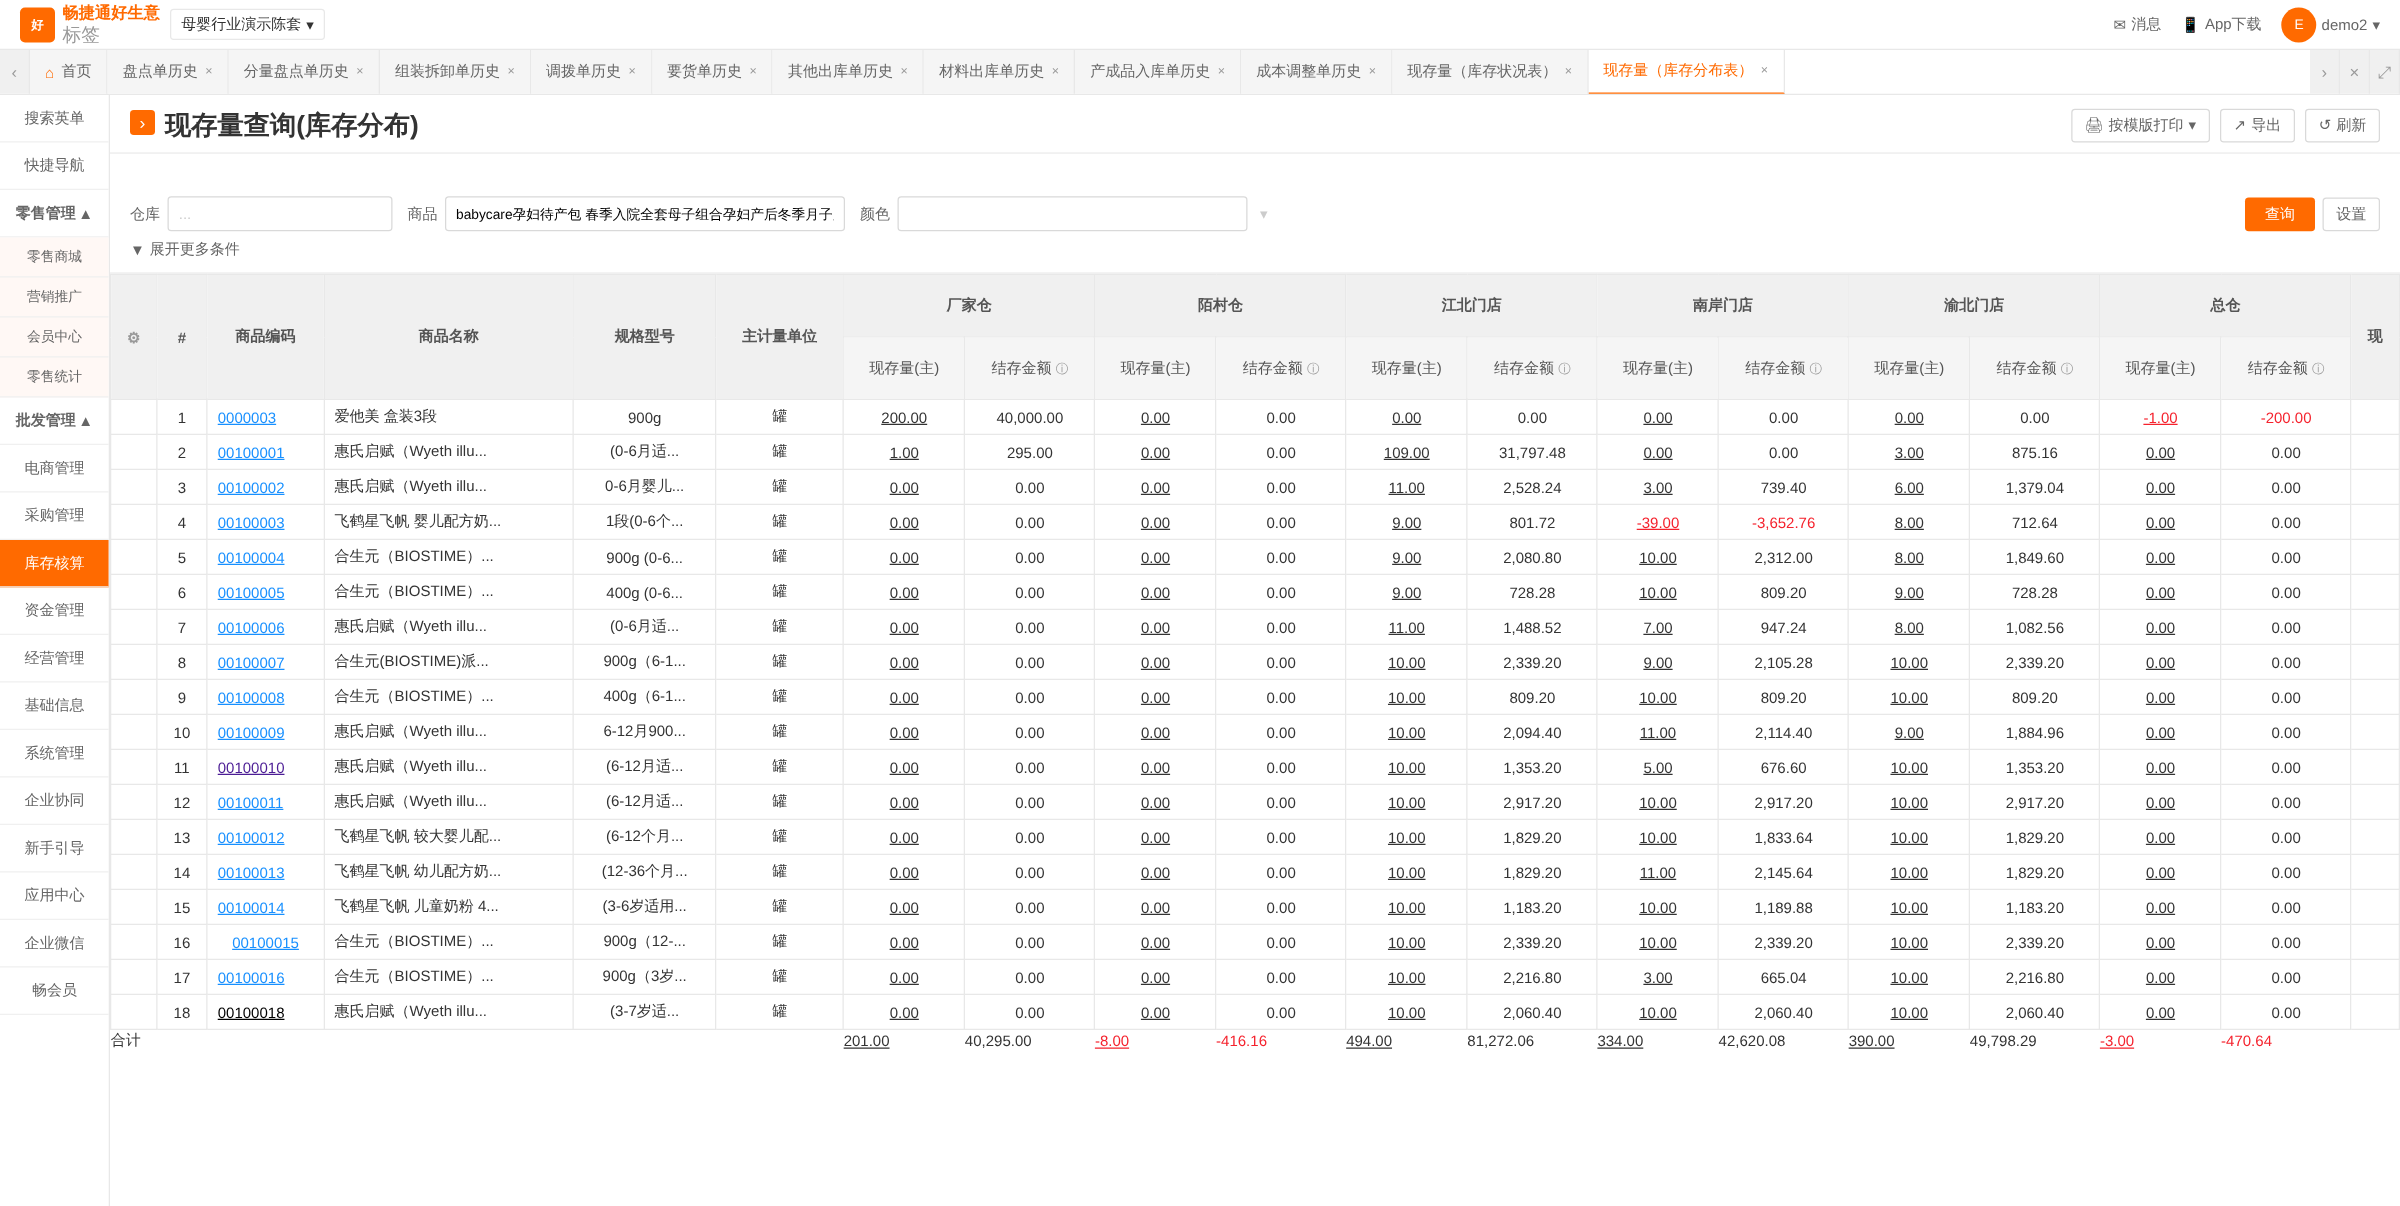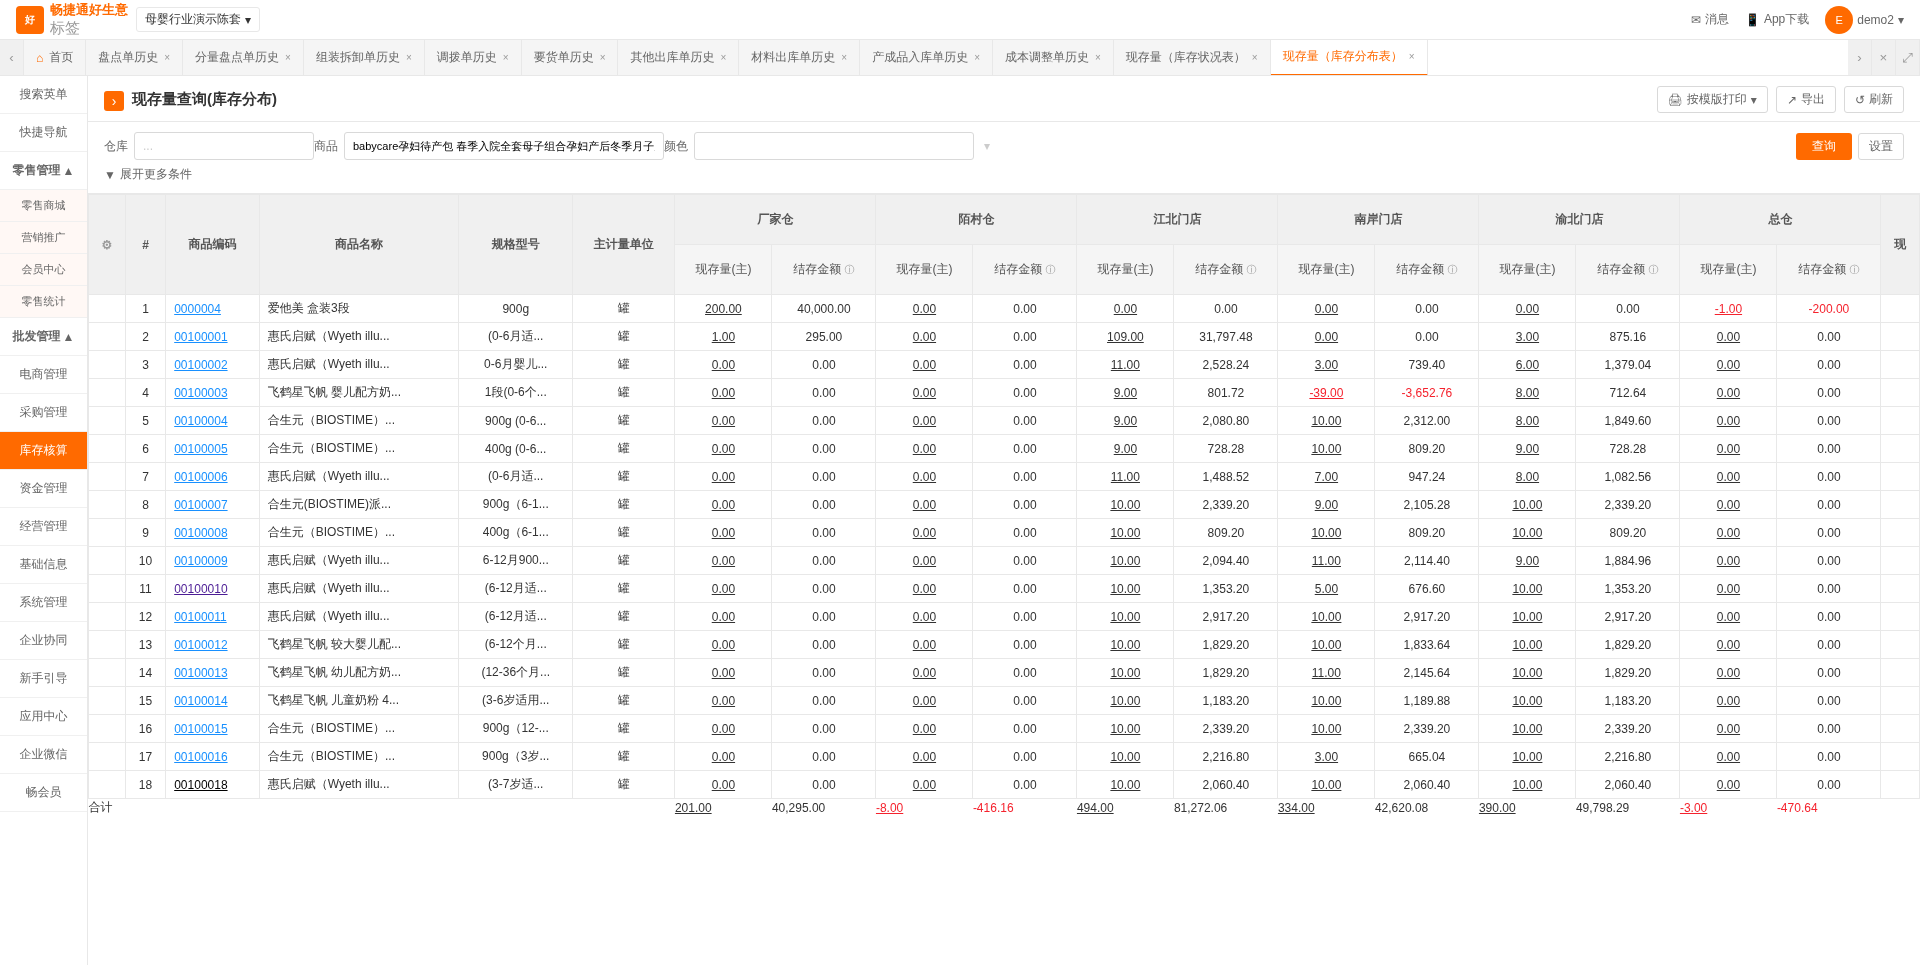--- a/index.html
+++ b/index.html
@@ -31,29 +31,29 @@
     .sidebar-item.active { background: #ff6a00; color: #fff; }
     .sidebar-item.has-arrow { display: flex; align-items: center; justify-content: center; gap: 2px; font-weight: bold; }
     .sidebar-sub { background: #fff8f5; }
     .sidebar-sub .sidebar-item { font-size: 11px; padding: 8px 4px; }
     
     
     .content-area { flex: 1; display: flex; flex-direction: column; overflow: hidden; }
     
     
     .page-header { background: #fff; padding: 10px 16px 8px; border-bottom: 1px solid #e8e8e8; display: flex; align-items: center; justify-content: space-between; }
-    .page-title { font-size: 15px; font-weight: bold; color: #333; }
+    .page-title { font-size: 21px; font-weight: bold; color: #333; }
     .page-actions { display: flex; align-items: center; gap: 8px; }
     .btn-print { background: none; border: 1px solid #d9d9d9; border-radius: 3px; padding: 4px 10px; cursor: pointer; font-size: 12px; color: #666; display: flex; align-items: center; gap: 4px; }
     .btn-export { background: none; border: 1px solid #d9d9d9; border-radius: 3px; padding: 4px 10px; cursor: pointer; font-size: 12px; color: #666; display: flex; align-items: center; gap: 4px; }
     .btn-refresh { background: none; border: 1px solid #d9d9d9; border-radius: 3px; padding: 4px 10px; cursor: pointer; font-size: 12px; color: #666; display: flex; align-items: center; gap: 4px; }
     
     
     .search-area { background: #fff; padding: 10px 16px; border-bottom: 1px solid #e8e8e8; }
-    .search-row { display: flex; align-items: center; flex-wrap: wrap; }
+    .search-row { display: flex; align-items: center; gap: 12px; flex-wrap: wrap; margin-top: 24px; }
     .search-field { display: flex; align-items: center; gap: 6px; }
     .search-label { color: #666; font-size: 12px; white-space: nowrap; }
     .search-input { border: 1px solid #d9d9d9; border-radius: 3px; padding: 4px 8px; font-size: 12px; height: 28px; }
     .search-input-wide { width: 320px; }
     .search-input-medium { width: 180px; }
     .search-expand { display: flex; align-items: center; gap: 4px; color: #666; cursor: pointer; font-size: 12px; margin: 6px 0 0 0; }
     .btn-query { background: #ff6a00; border: none; border-radius: 3px; padding: 5px 16px; cursor: pointer; font-size: 12px; color: #fff; }
     .btn-setting { background: none; border: 1px solid #d9d9d9; border-radius: 3px; padding: 4px 10px; cursor: pointer; font-size: 12px; color: #666; }
     .expand-btn { background: #ff6a00; border: none; border-radius: 3px; width: 20px; height: 20px; cursor: pointer; color: #fff; font-size: 14px; display: flex; align-items: center; justify-content: center; flex-shrink: 0; align-self: flex-start; margin-top: 2px; }
 
@@ -273,21 +273,21 @@
             <th>现存量(主)</th>
             <th>结存金额 <span class="info-icon">ⓘ</span></th>
             <th>现存量(主)</th>
             <th>结存金额 <span class="info-icon">ⓘ</span></th>
           </tr>
         </thead>
         <tbody id="table-body">
         <tr>
     <td></td>
     <td>1</td>
-    <td class="td-left td-underline" style="color:#1890ff;">0000004</td>
+    <td class="td-left td-underline" style="color:#1890ff;">0000003</td>
     <td class="td-left">爱他美 盒装3段</td>
     <td>900g</td>
     <td>罐</td>
     <td class="td-underline">200.00</td>
     <td>40,000.00</td>
     <td class="td-underline">0.00</td>
     <td>0.00</td>
     <td class="td-underline">0.00</td>
     <td>0.00</td>
     <td class="td-underline ">0.00</td>
@@ -588,21 +588,21 @@
     <td class="">1,189.88</td>
     <td class="td-underline">10.00</td>
     <td>1,183.20</td>
     <td class="td-underline ">0.00</td>
     <td class="">0.00</td>
     <td></td>
   </tr>
             <tr>
     <td></td>
     <td>16</td>
-    <td class="td-left td-underline" style="color:#1890ff;">00100015</td>
+    <td class="td-left td-underline" style="color:#1890ff;text-align:center;">00100015</td>
     <td class="td-left">合生元（BIOSTIME）...</td>
     <td>900g（12-...</td>
     <td>罐</td>
     <td class="td-underline">0.00</td>
     <td>0.00</td>
     <td class="td-underline">0.00</td>
     <td>0.00</td>
     <td class="td-underline">10.00</td>
     <td>2,339.20</td>
     <td class="td-underline ">10.00</td>

